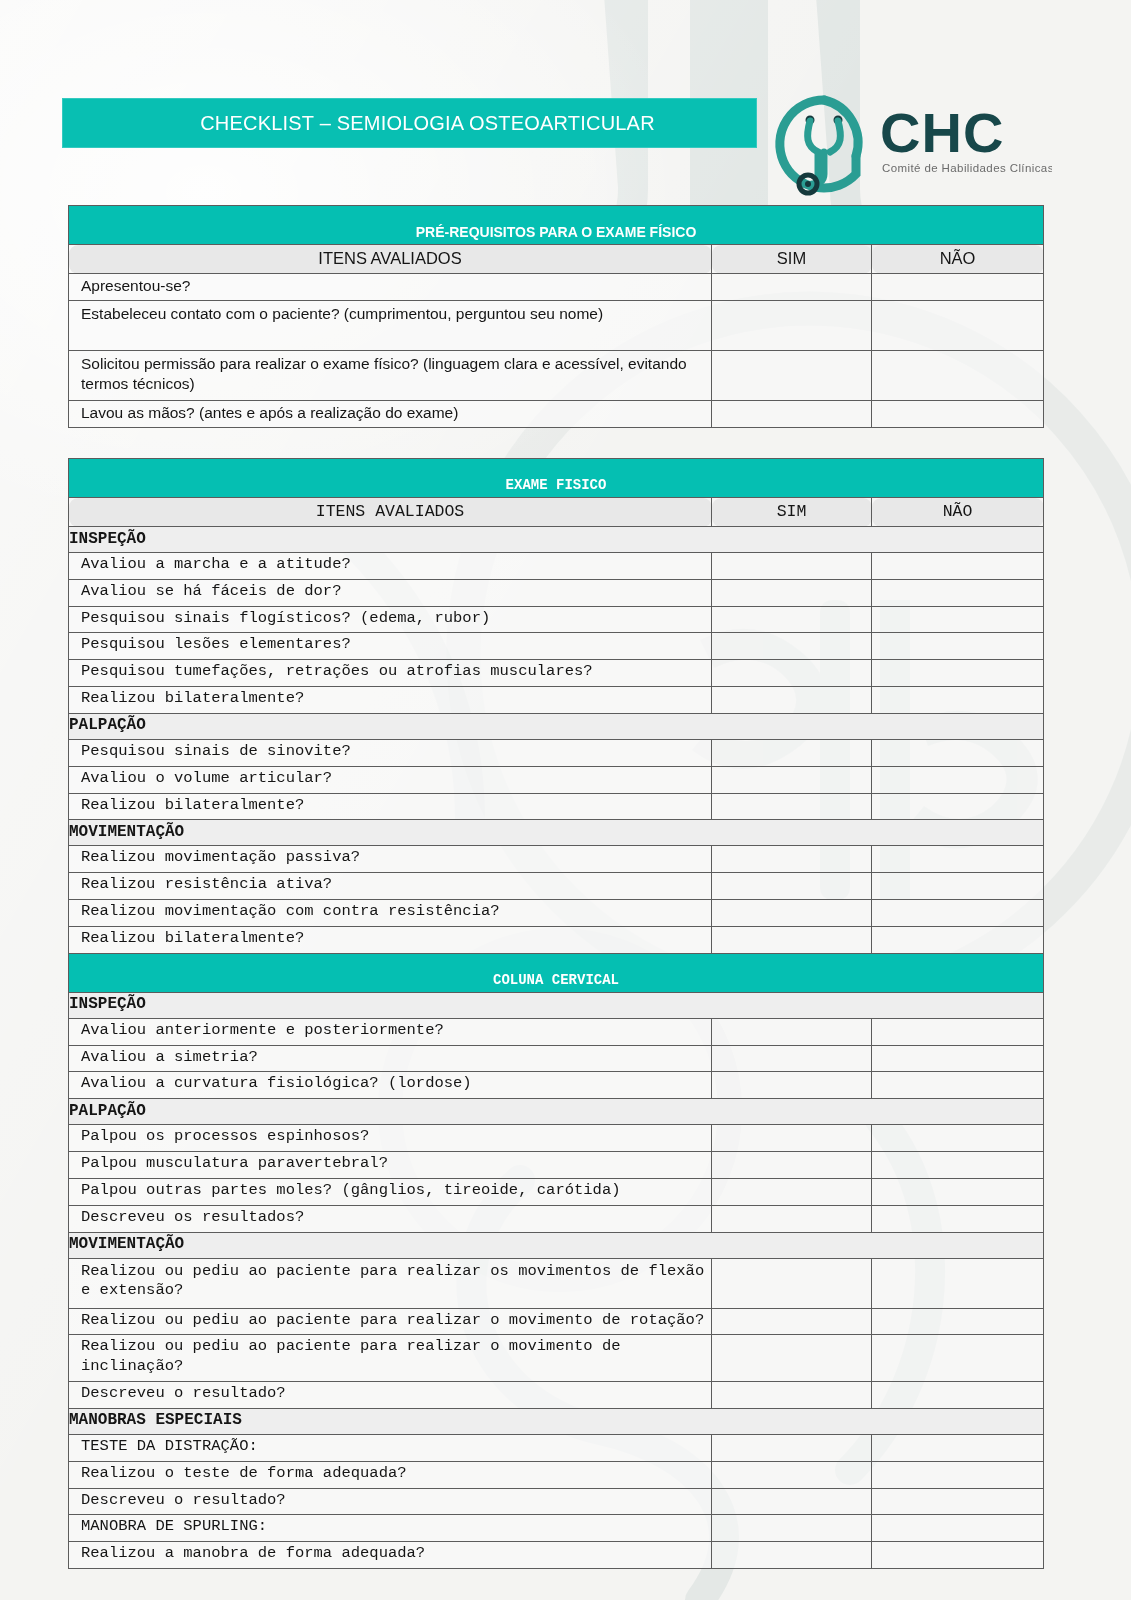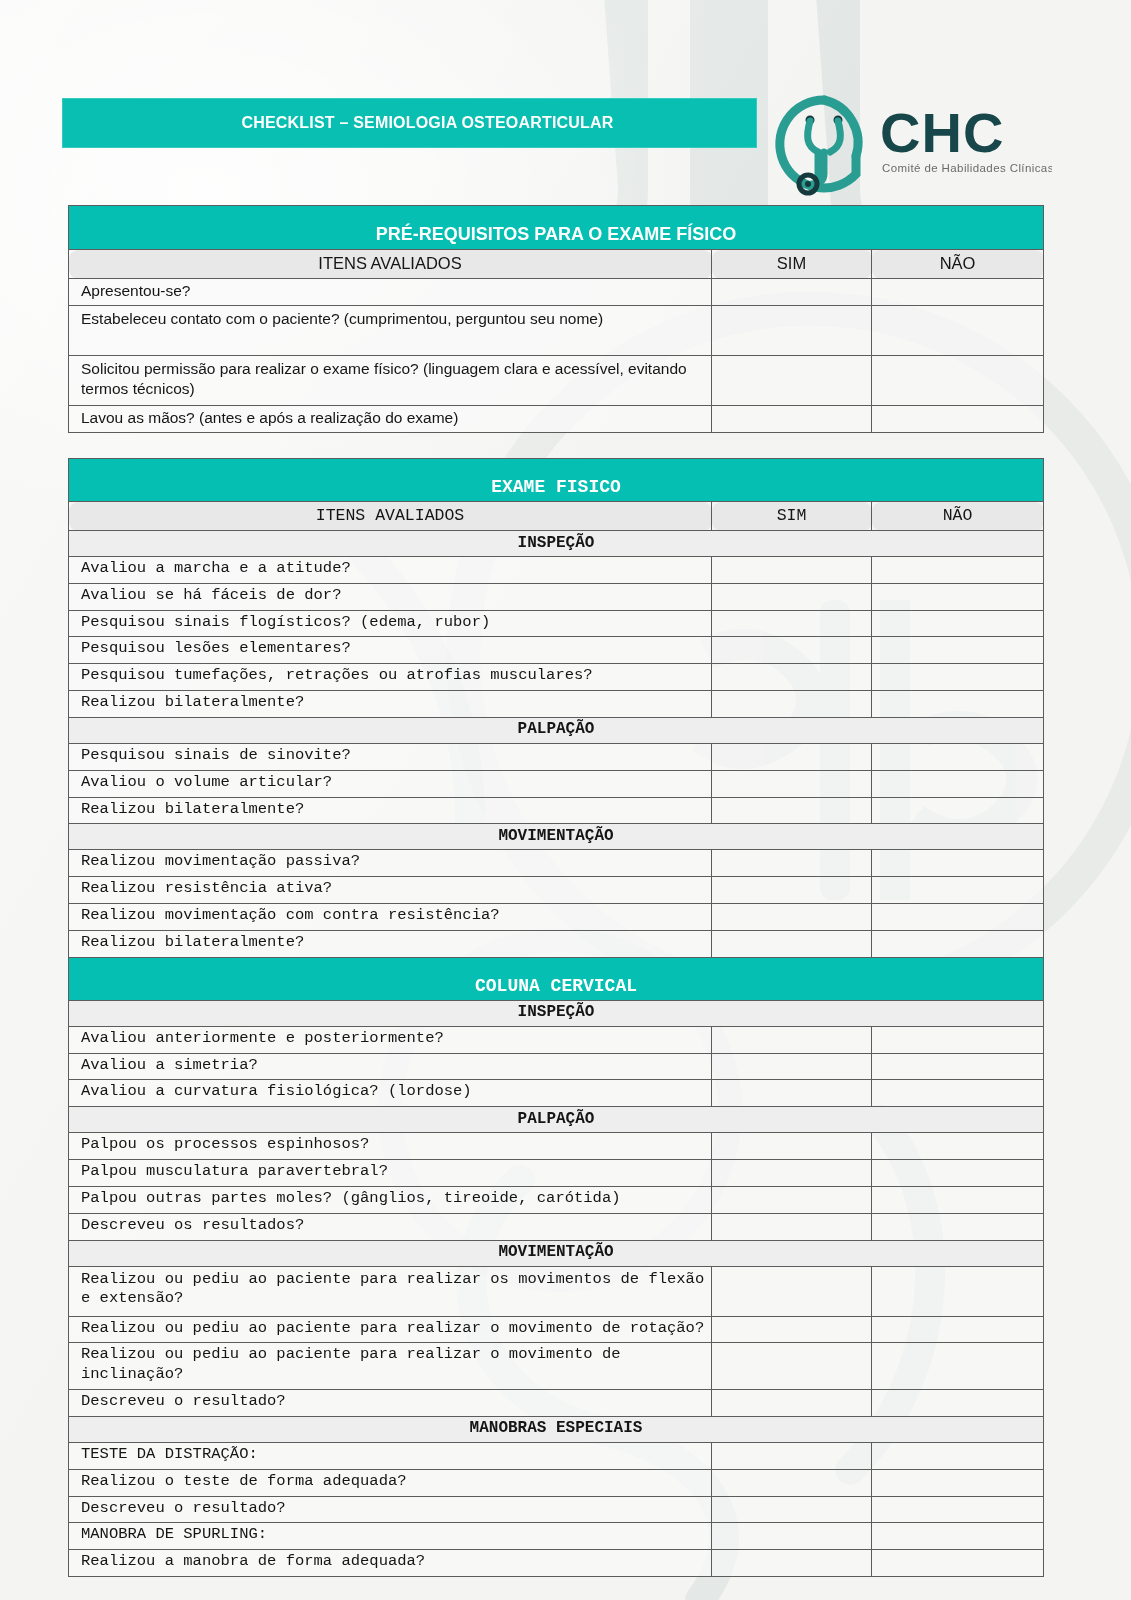--- a/index.html
+++ b/index.html
@@ -41,22 +41,22 @@
     position: absolute;
     left: 0; top: 98px;
     width: 1131px; height: 96px;
   }
   .title-bar {
     position: absolute;
     left: 62px; top: 0;
     width: 695px; height: 50px;
     background: #08bfb2;
     color: #ffffff;
-    font-size: 16px;
-    font-weight: bold;
+    font-size: 20px;
+    font-weight: normal;
     letter-spacing: .2px;
     display: flex;
     align-items: center;
     justify-content: center;
     box-shadow: 0 0 0 1px rgba(255,255,255,.18) inset;
     padding-left: 36px;
   }
   .logo {
     position: absolute;
     left: 772px; top: -8px;
@@ -86,41 +86,41 @@
   
   col.c-item { width: 643px; }
   col.c-sim  { width: 160px; }
   col.c-nao  { width: 172px; }
 
   
   .banner td {
     background: #05bfb2;
     color: #ffffff;
     font-weight: bold;
-    font-size: 18px;
+    font-size: 14px;
     text-align: center;
     height: 30px;
     padding: 18px 0 4px;
     border-color: #5c5c5c;
   }
 
   
   .colhead td {
     background: #e8e8e8;
     text-align: center;
     height: 29px;
     font-size: 16.5px;
     padding-bottom: 2px;
     border-radius: 9px;
   }
 
   
   .section td {
     background: #eeeeee;
-    text-align: center;
+    text-align: left;
     font-weight: bold;
     font-size: 16px;
     height: 26px;
     padding-bottom: 2px;
   }
 
   
   .row td.item {
     padding: 2px 6px 4px 12px;
     line-height: 1.28;

